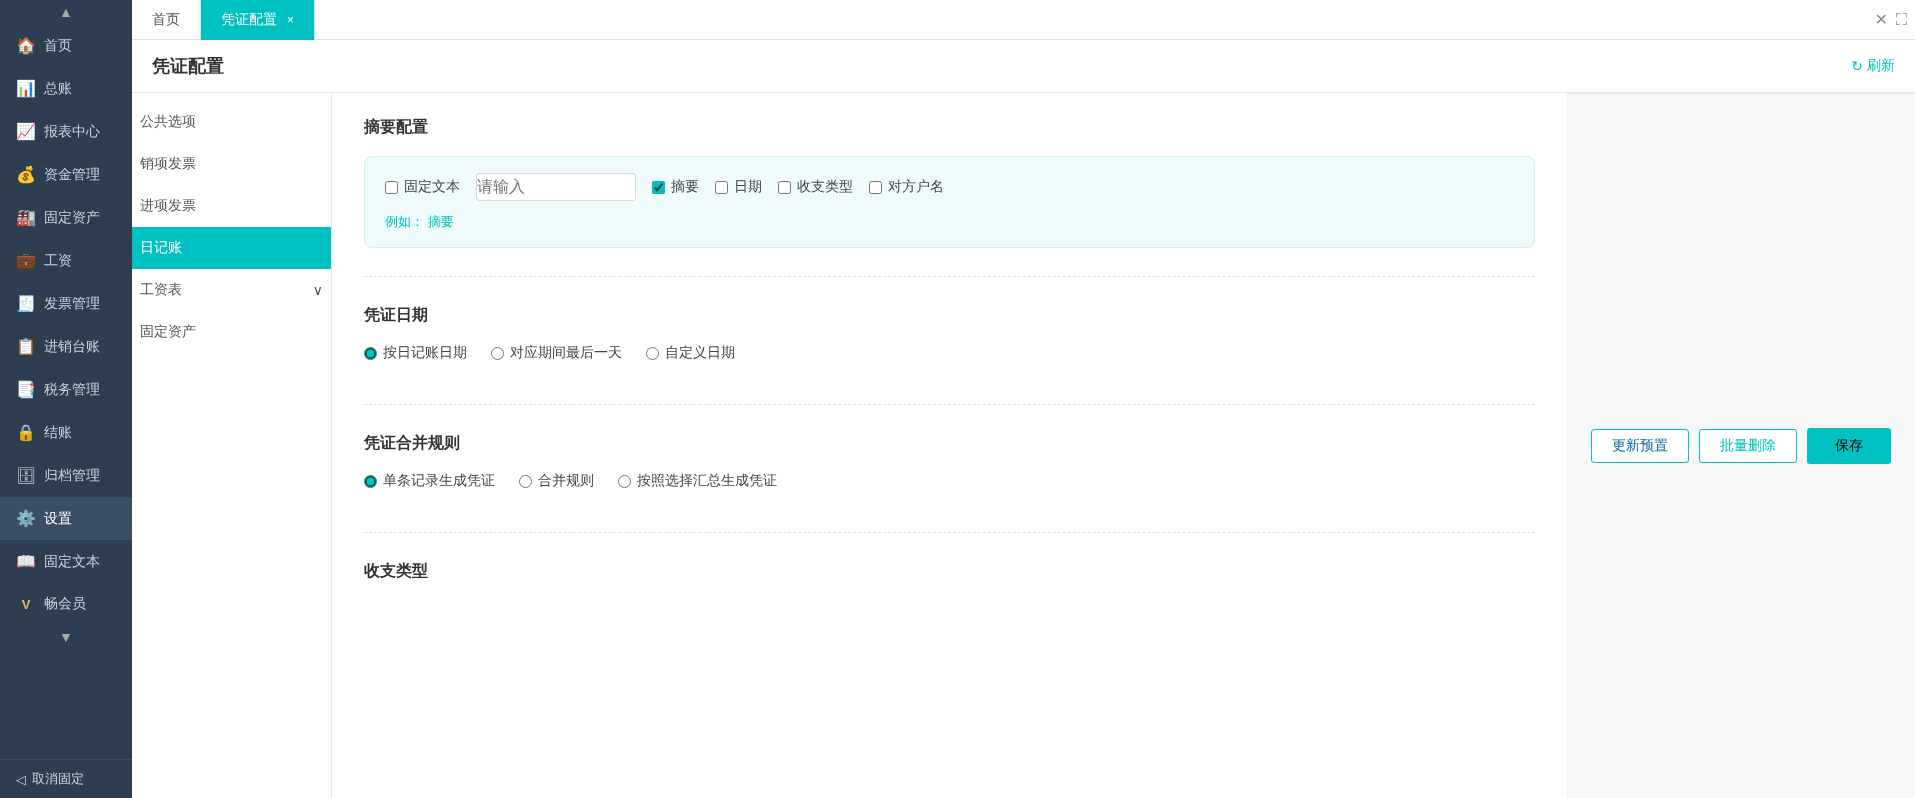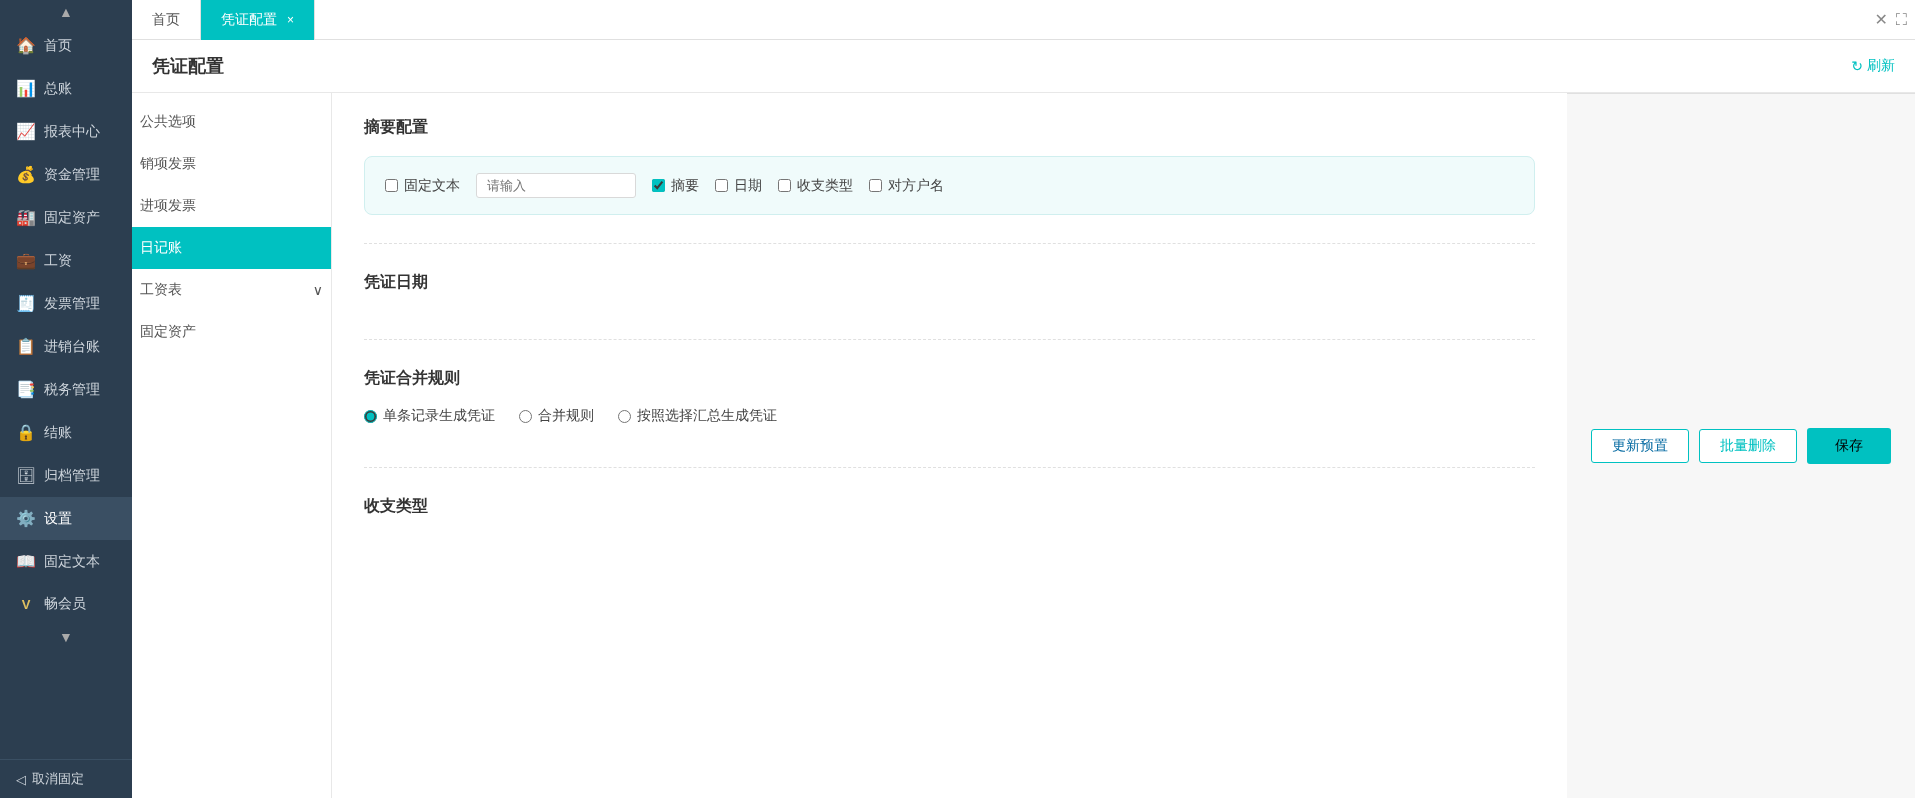--- a/index.html
+++ b/index.html
@@ -208,22 +208,22 @@
     }
     .summary-config-row {
       display: flex;
       align-items: center;
       gap: 16px;
       flex-wrap: wrap;
     }
     .fixed-text-input {
       border: 1px solid #d9d9d9;
       border-radius: 3px;
-      padding: 4px 10px;
-      font-size: 13px;
+      padding: 4px 0;
+      font-size: 16px;
       color: #999;
       width: 160px;
       outline: none;
     }
     .example-text {
       color: #00c1c1;
       font-size: 13px;
       margin-top: 12px;
     }
 
@@ -416,25 +416,43 @@
                 </label>
                 <label class="checkbox-label">
                   <input type="checkbox" style="">
                   <span>收支类型</span>
                 </label>
                 <label class="checkbox-label">
                   <input type="checkbox" style="">
                   <span>对方户名</span>
                 </label>
               </div>
+              <div class="example-text">
+                <span>例如：</span>
+                <span>摘要</span>
+              </div>
             </div>
           </div>
 
           <div class="section">
             <div class="section-title">凭证日期</div>
+            <div class="option-row">
+              <label class="radio-label">
+                <input type="radio" name="voucher_date" checked="" style="">
+                <span>按日记账日期</span>
+              </label>
+              <label class="radio-label">
+                <input type="radio" name="voucher_date" style="">
+                <span>对应期间最后一天</span>
+              </label>
+              <label class="radio-label">
+                <input type="radio" name="voucher_date" style="">
+                <span>自定义日期</span>
+              </label>
+            </div>
           </div>
 
           <div class="section">
             <div class="section-title">凭证合并规则</div>
             <div class="option-row">
               <label class="radio-label">
                 <input type="radio" name="merge_rule" checked="" style="">
                 <span>单条记录生成凭证</span>
               </label>
               <label class="radio-label">

